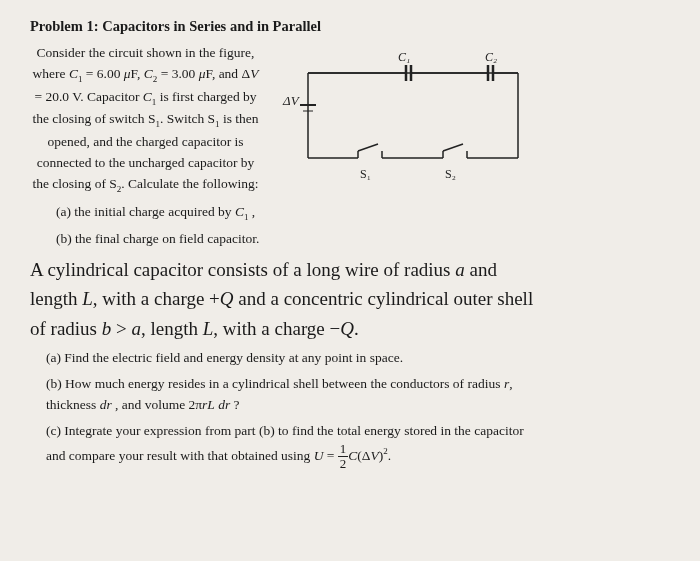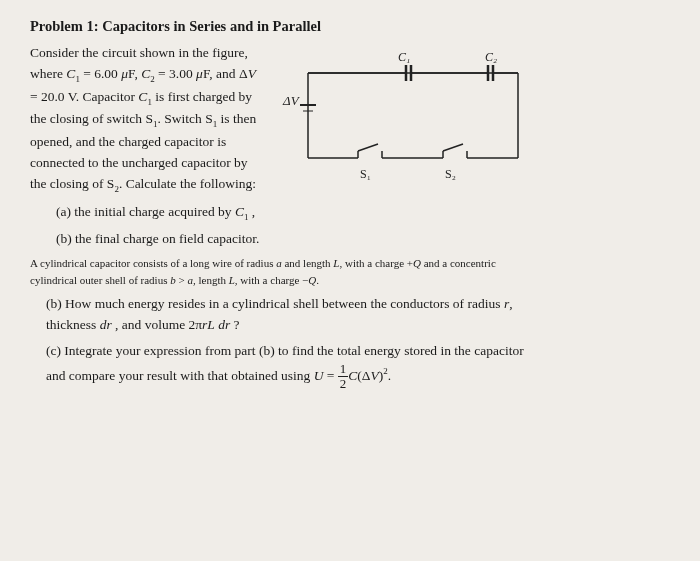--- a/index.html
+++ b/index.html
@@ -29,41 +29,42 @@
       text-align: left;
     }
     .problem-section {
       margin-bottom: 10px;
     }
     .problem1-body {
       display: flex;
       flex-direction: row;
       gap: 17px;
       margin-bottom: 6px;
+      text-align: center;
     }
     .problem1-text {
       flex: 1;
       font-size: 13.5px;
       line-height: 1.55;
     }
     .circuit-diagram {
       width: 260px;
       min-width: 260px;
       height: 145px;
       position: relative;
       flex-shrink: 0;
     }
     .sub-question {
       font-size: 13.5px;
       margin-left: 26px;
       margin-bottom: 5px;
       line-height: 1.5;
     }
     .problem2-text {
-      font-size: 11px;
+      font-size: 19px;
       line-height: 1.55;
       margin-bottom: 5px;
     }
     .problem2-sub {
       font-size: 13.5px;
       margin-left: 16px;
       margin-bottom: 5px;
       line-height: 1.55;
     }
     sup { font-size: 9px; }
@@ -148,20 +149,23 @@
   <div class="sub-question">
     (b) the final charge on field capacitor.
   </div>
 
   <div class="problem-section">
     <div class="problem2-text">
       A cylindrical capacitor consists of a long wire of radius <i>a</i> and length <i>L</i>, with a charge +<i>Q</i>
       and a concentric cylindrical outer shell of radius <i>b</i> &gt; <i>a</i>, length <i>L</i>, with a charge −<i>Q</i>.
     </div>
     <div class="problem2-sub">
+      (a) Find the electric field and energy density at any point in space.
+    </div>
+    <div class="problem2-sub">
       (b) How much energy resides in a cylindrical shell between the conductors of radius <i>r</i>,
       thickness <i>dr</i> , and volume 2π<i>rL</i> <i>dr</i> ?
     </div>
     <div class="problem2-sub">
       (c) Integrate your expression from part (b) to find the total energy stored in the capacitor
       and compare your result with that obtained using <i>U</i> = <span style="display:inline-block; text-align:center; vertical-align:middle; font-size:13px;">
         <span style="display:block; border-bottom:1px solid #222; line-height:1.1; padding: 0 2px;">1</span>
         <span style="display:block; line-height:1.1; padding: 0 2px;">2</span>
       </span><i>C</i>(Δ<i>V</i>)<sup>2</sup>.
     </div>

